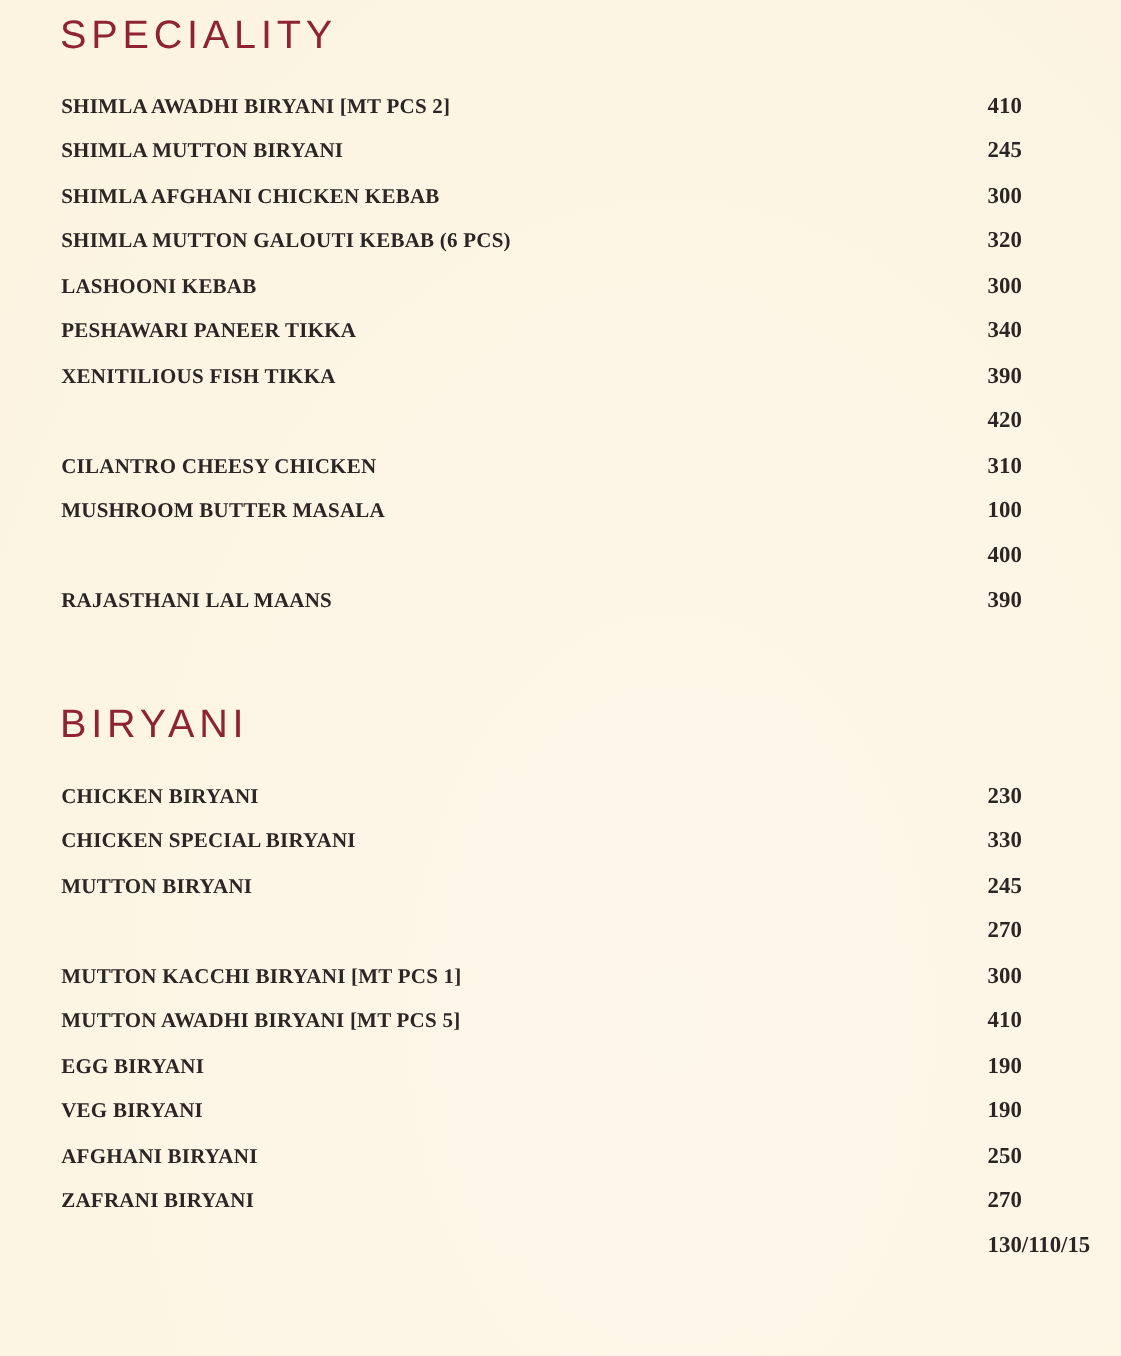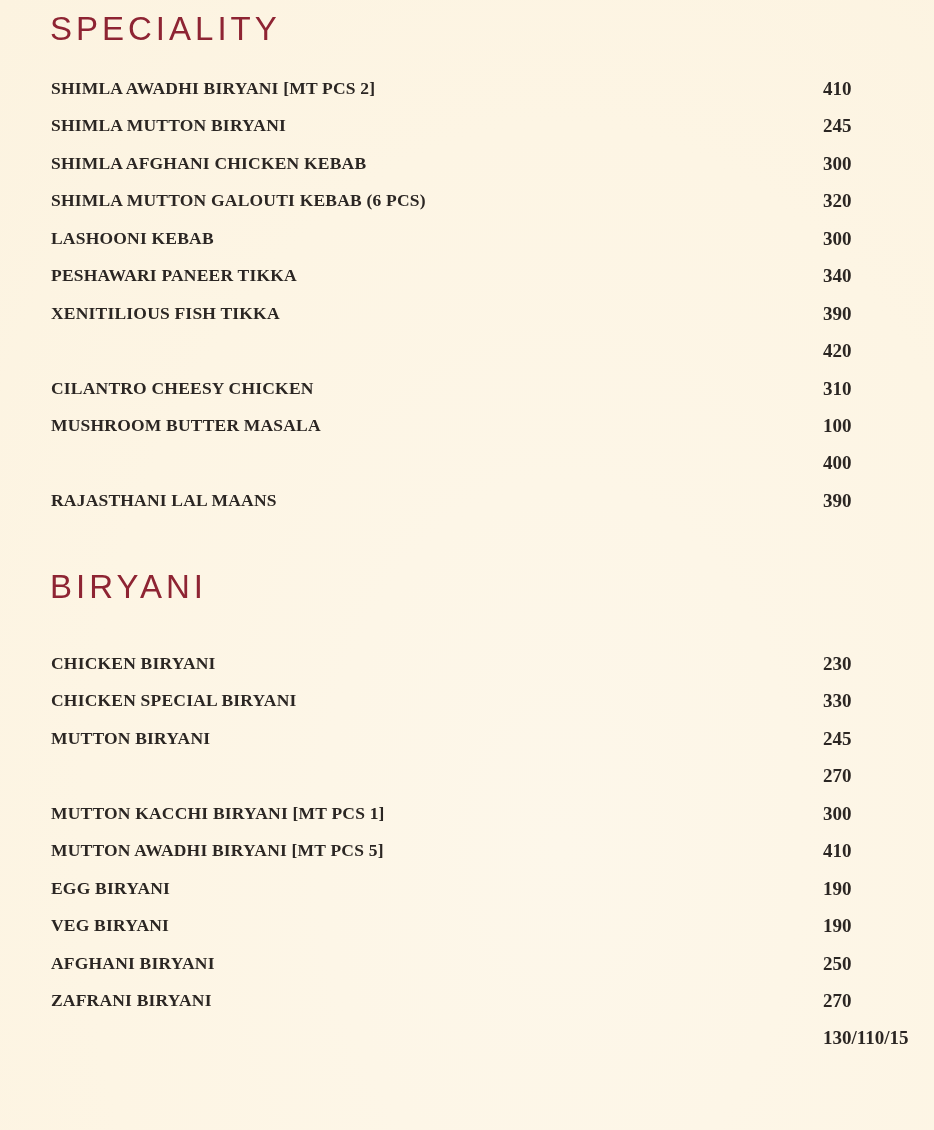--- a/index.html
+++ b/index.html
@@ -109,21 +109,21 @@
       </li>
     <li class="item">
         <span class="item-price">400</span>
       </li>
     <li class="item">
         <span class="item-name">RAJASTHANI LAL MAANS</span>
         <span class="item-price">390</span>
       </li>
   </ul>
 
-  <h2 class="section-title" style="top:568px;">BIRYANI</h2>
+  <h2 class="section-title" style="top:584px;">BIRYANI</h2>
   <ul class="items" style="top:653px;">
     <li class="item">
         <span class="item-name">CHICKEN BIRYANI</span>
         <span class="item-price">230</span>
       </li>
     <li class="item">
         <span class="item-name">CHICKEN SPECIAL BIRYANI</span>
         <span class="item-price">330</span>
       </li>
     <li class="item">

